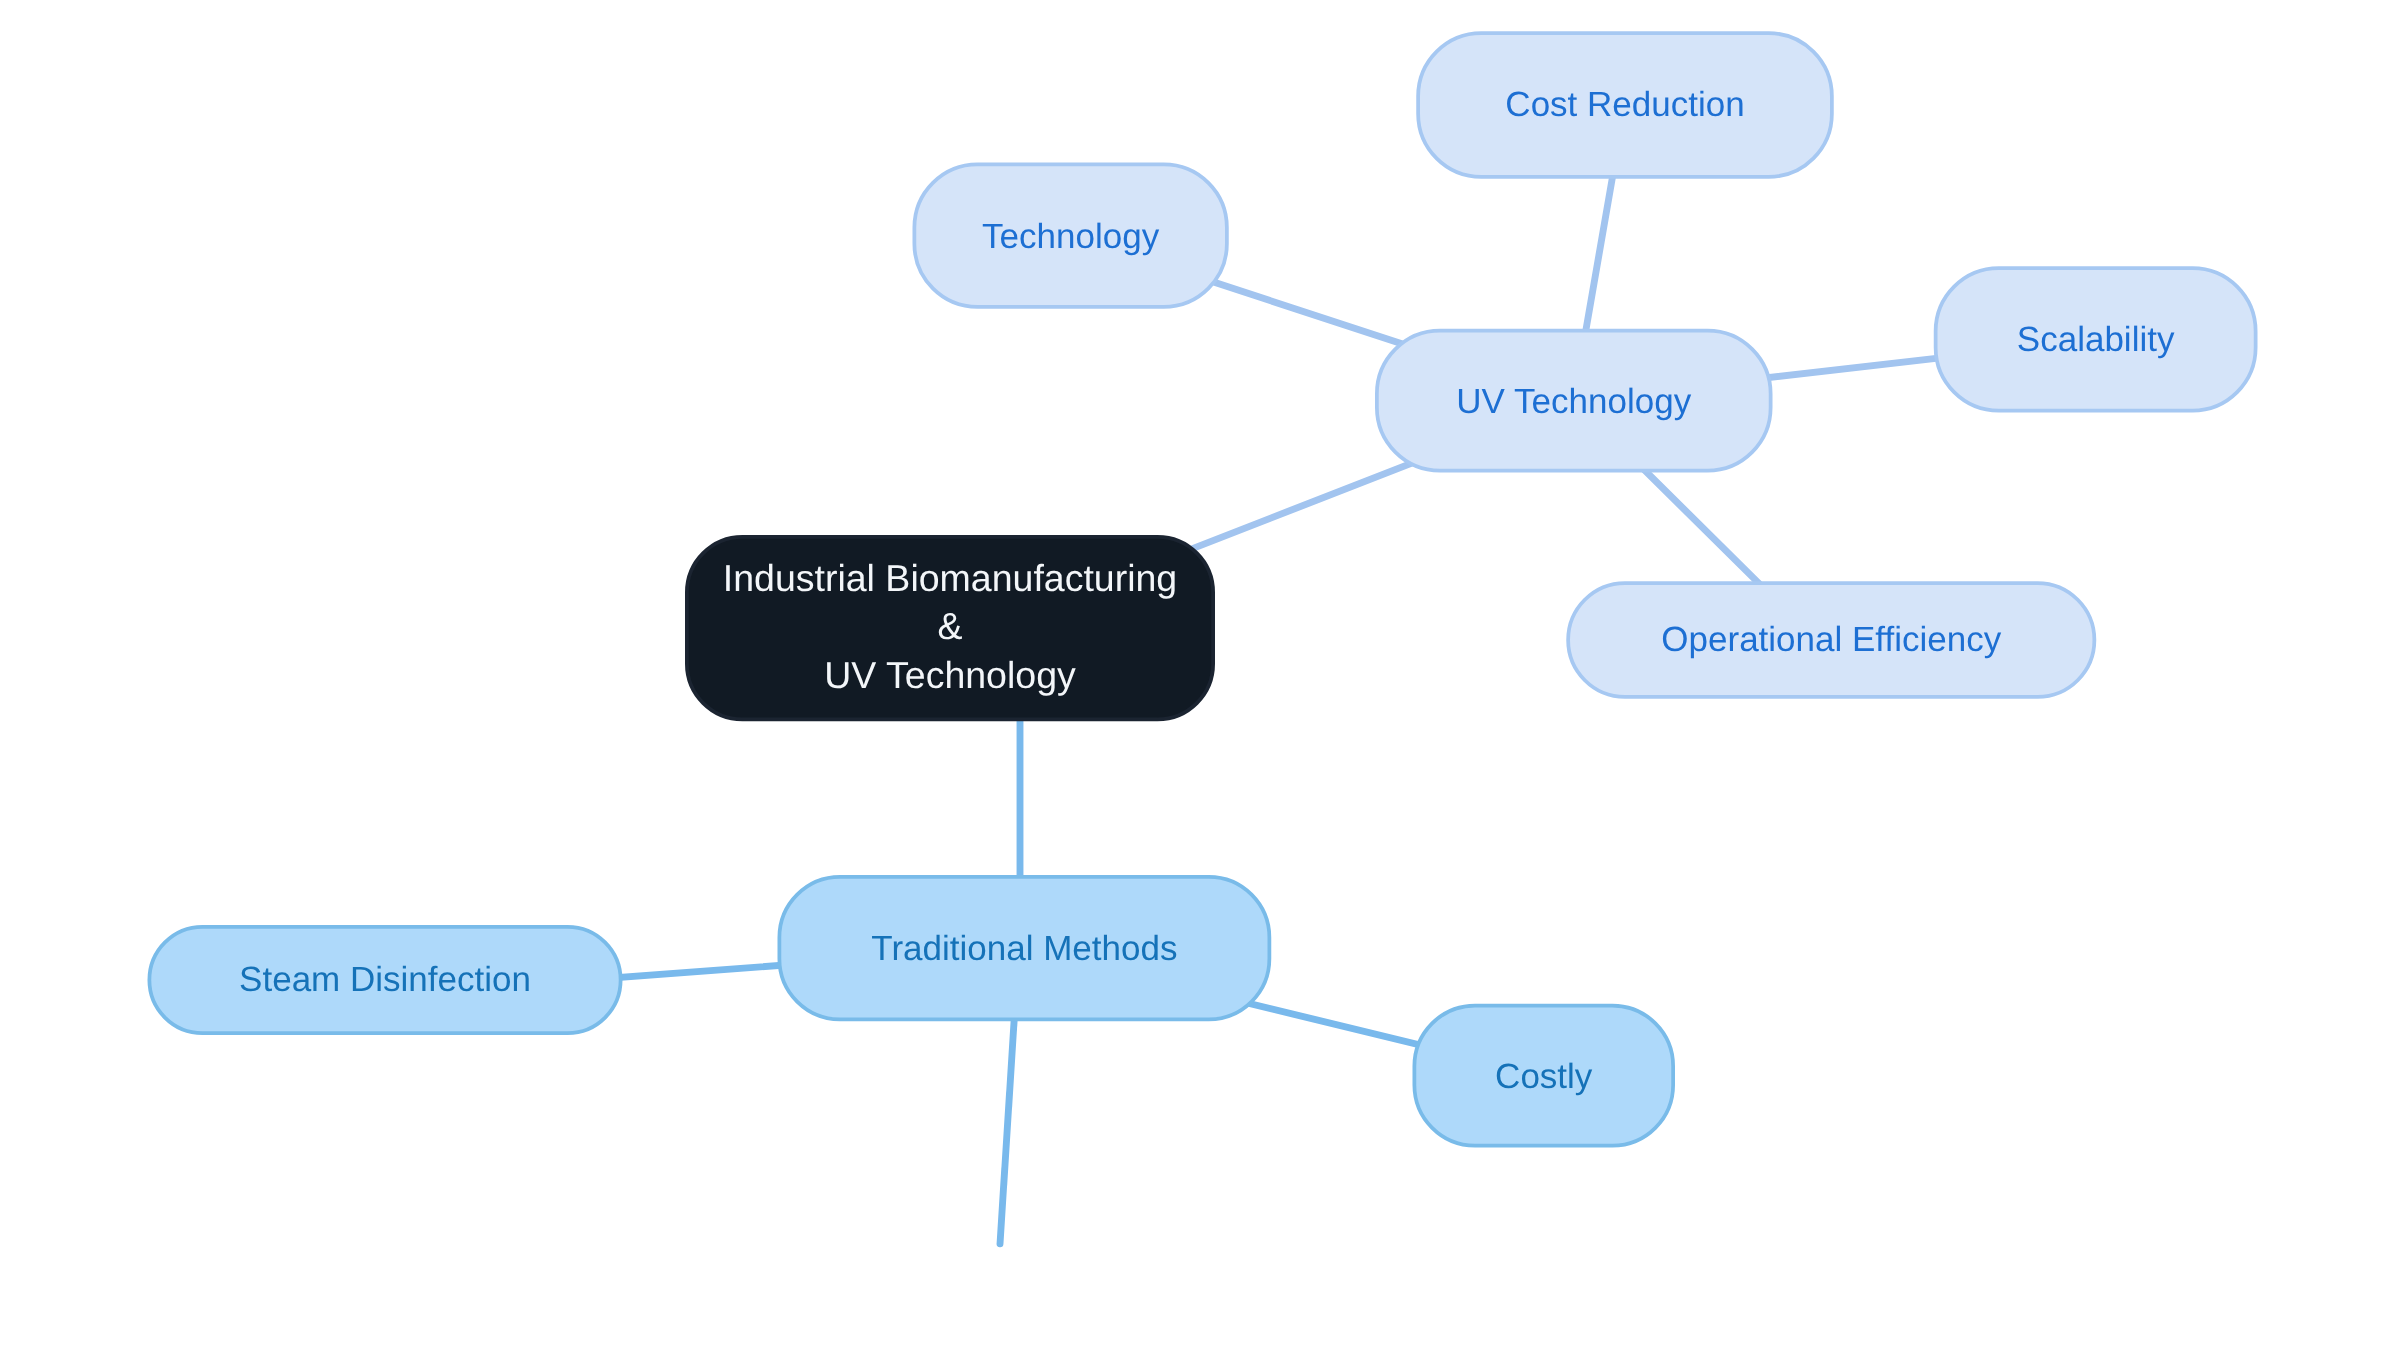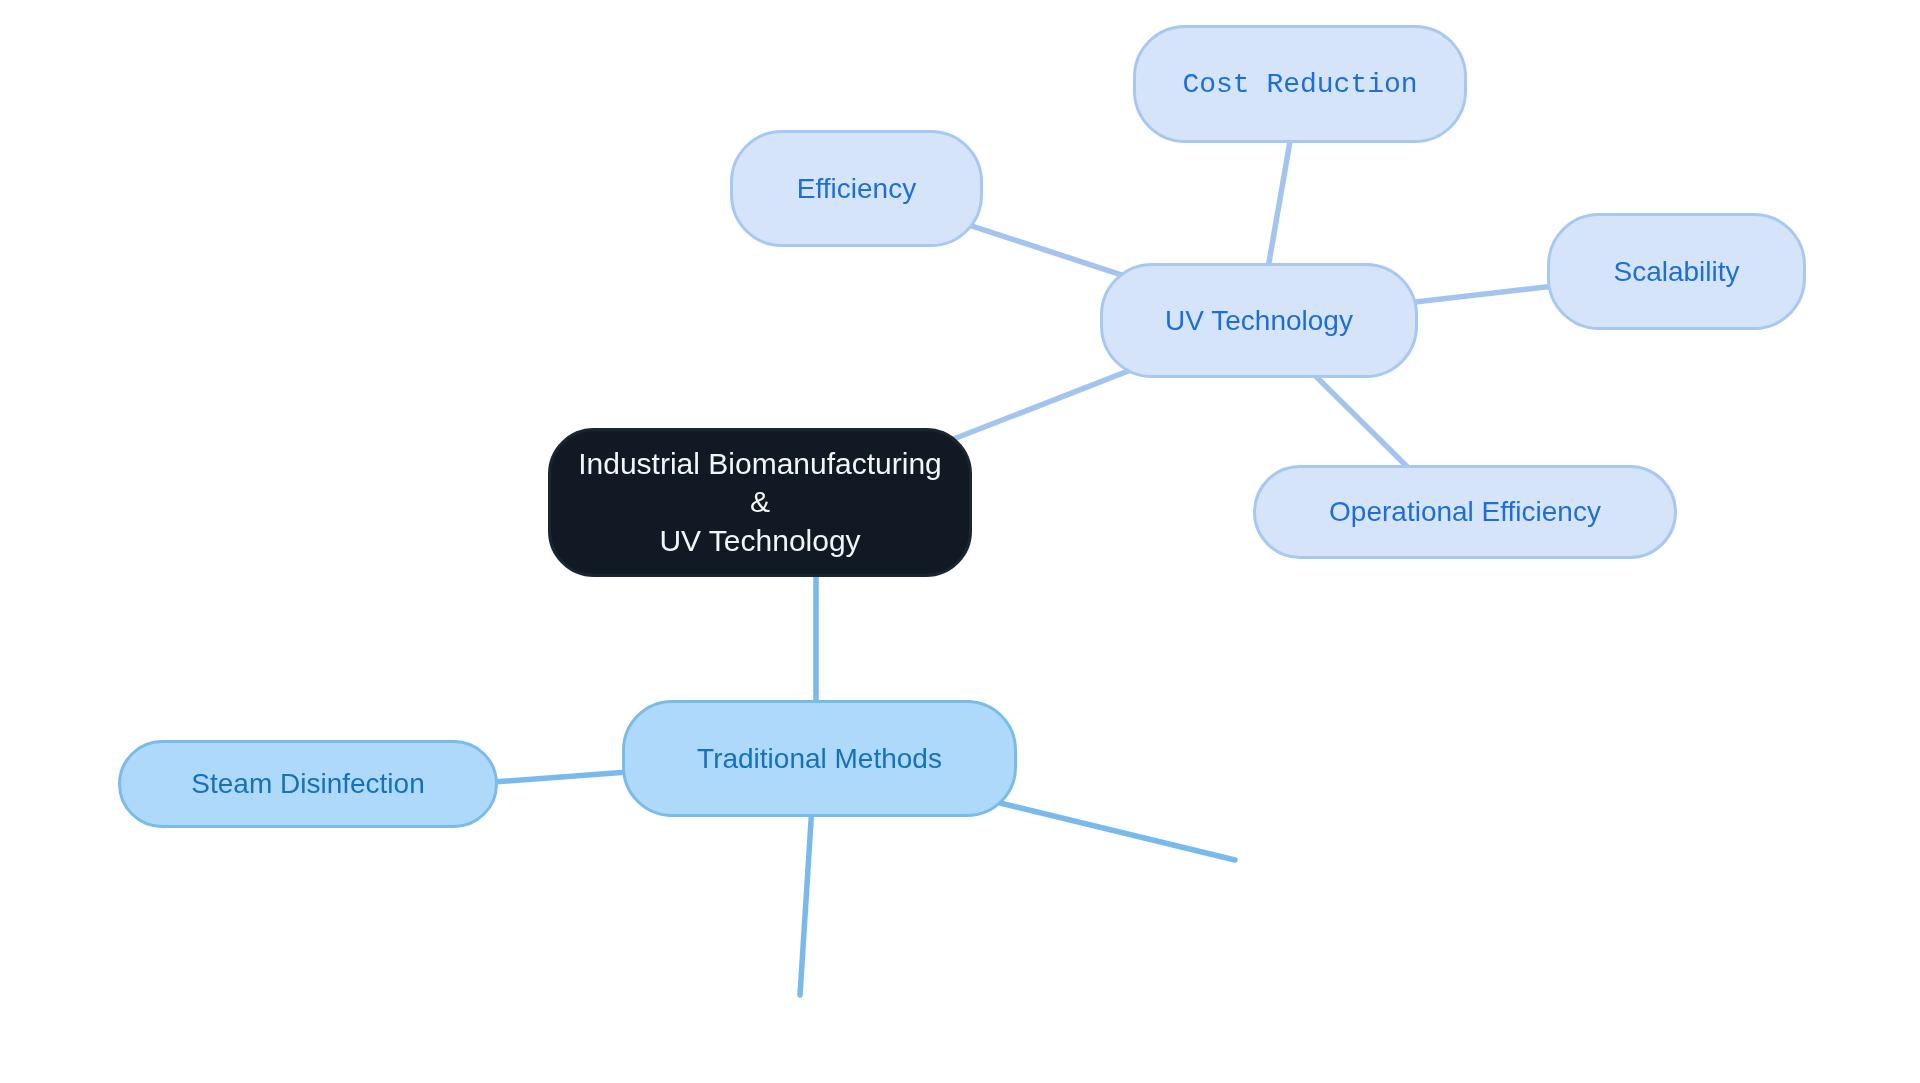--- a/index.html
+++ b/index.html
@@ -53,21 +53,21 @@
     border-radius: 46px;
     font-size: 30px;
     line-height: 1.27;
     flex-direction: column;
     padding: 0 18px;
   }
   
   #node-center        { left: 548px;  top: 428px; width: 424px; height: 149px; }
   #node-uv            { left: 1100px; top: 263px; width: 318px; height: 115px; }
   #node-efficiency    { left: 730px;  top: 130px; width: 253px; height: 117px; }
-  #node-cost          { left: 1133px; top: 25px;  width: 334px; height: 118px; font-family: Liberation Mono, monospace; }
+  #node-cost          { left: 1133px; top: 25px;  width: 334px; height: 118px; }
   #node-scalability   { left: 1547px; top: 213px; width: 259px; height: 117px; }
   #node-operational   { left: 1253px; top: 465px; width: 424px; height: 94px; }
   #node-traditional   { left: 622px;  top: 700px; width: 395px; height: 117px; }
   #node-steam         { left: 118px;  top: 740px; width: 380px; height: 88px; }
   #node-costly        { left: 1130px; top: 803px; width: 210px; height: 115px; }
   #node-ineffective   { left: 668px;  top: 937px; width: 264px; height: 115px; }
 </style>
 </head>
 <body>
 
@@ -89,32 +89,35 @@
 
   <div class="node center-node" id="node-center">
     <span>Industrial Biomanufacturing &amp;</span>
     <span>UV Technology</span>
   </div>
 
   <div class="node branch-uv" id="node-uv">
     <span>UV Technology</span>
   </div>
   <div class="node branch-uv" id="node-efficiency">
-    <span>Efficiency</span>
+    <span>Technology</span>
   </div>
   <div class="node branch-uv" id="node-cost">
     <span>Cost Reduction</span>
   </div>
   <div class="node branch-uv" id="node-scalability">
     <span>Scalability</span>
   </div>
   <div class="node branch-uv" id="node-operational">
     <span>Operational Efficiency</span>
   </div>
 
   <div class="node branch-trad" id="node-traditional">
     <span>Traditional Methods</span>
   </div>
   <div class="node branch-trad" id="node-steam">
     <span>Steam Disinfection</span>
   </div>
+  <div class="node branch-trad" id="node-costly">
+    <span>Costly</span>
+  </div>
 
 </div>
 
 </body></html>

